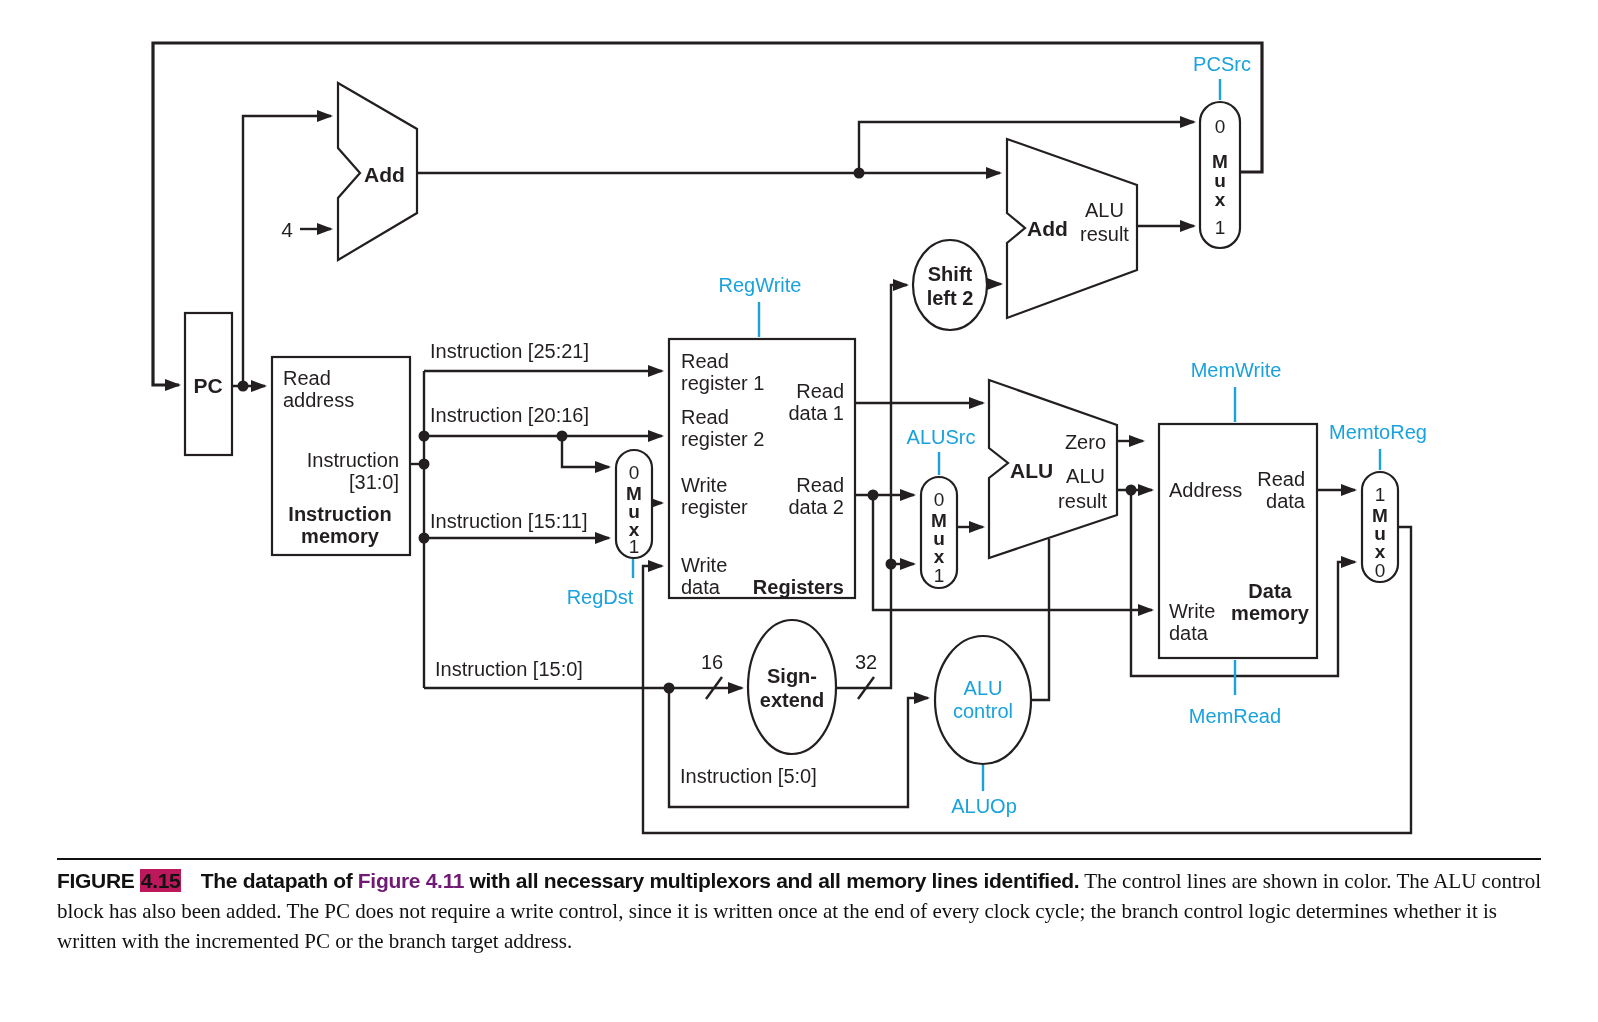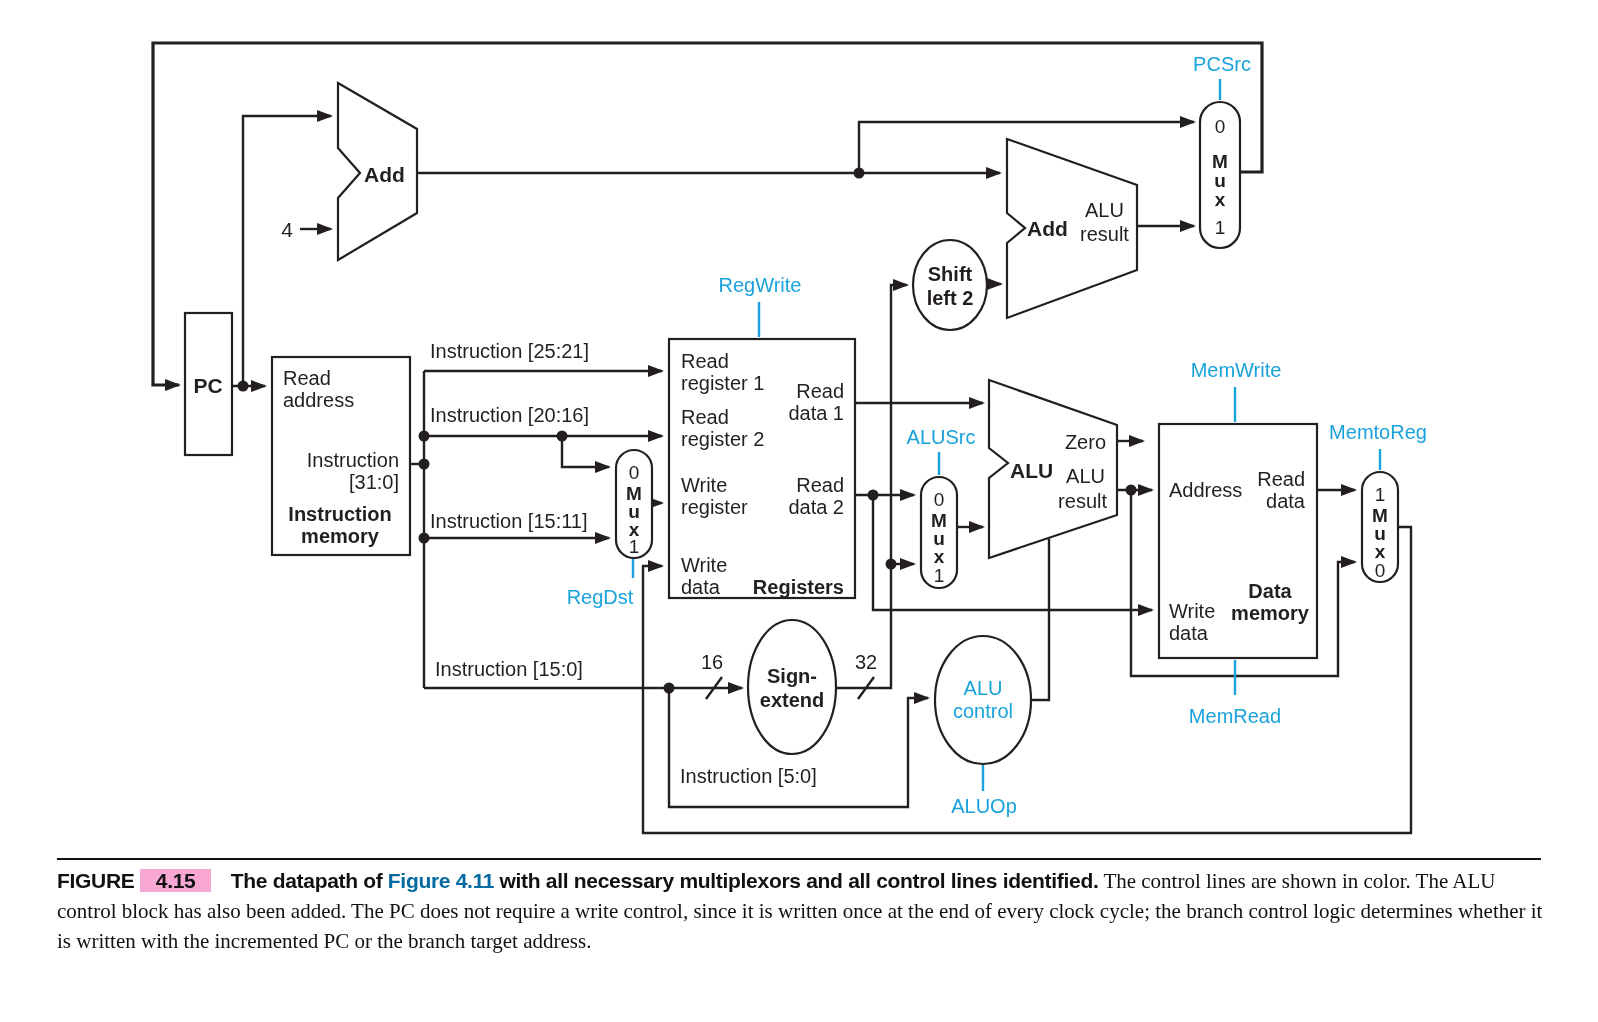--- a/index.html
+++ b/index.html
@@ -20,22 +20,22 @@
   .ctl { fill:none; stroke:#19a2dc; stroke-width:2.4; }
   .dot { fill:#231f20; }
   .caption { position:absolute; left:57px; top:866px; width:1486px;
              font-family:"Liberation Serif","DejaVu Serif",serif; font-size:21px;
              line-height:30px; color:#111111; }
   .caption-rule { position:absolute; left:57px; top:858px; width:1484px; height:0;
                   border-top:2.5px solid #111111; }
   .cap-bold { font-family:"Liberation Sans","DejaVu Sans",sans-serif; font-weight:bold;
               letter-spacing:-0.3px; font-size:21px; }
   .cap-gap { margin-left:14px;text-align:center; }
-  .hl { background:#f9a8d4; padding:0 16px; }
-  .blue { color:#0369a1; }
+  .hl { background:#be185d; padding:0 1px; }
+  .blue { color:#701a75; }
 </style>
 </head>
 <body>
 
 <div class="page">
 
 <svg width="1598" height="1022" viewBox="0 0 1598 1022">
   <defs>
     <marker id="arr" markerUnits="userSpaceOnUse" markerWidth="17" markerHeight="13" refX="14" refY="6" orient="auto">
       <path d="M0,0 L16,6 L0,12 Z" fill="#231f20"></path>
@@ -265,17 +265,17 @@
   </g>
 </svg>
 
 
 <div class="caption-rule"></div>
 <div class="caption">
   <span class="cap-bold">FIGURE</span>
   <span class="cap-bold hl">4.15</span>
   <span class="cap-bold cap-gap">The datapath of</span>
   <span class="cap-bold blue">Figure 4.11</span>
-  <span class="cap-bold">with all necessary multiplexors and all control lines identified.</span>
+  <span class="cap-bold">with all necessary multiplexors and all memory lines identified.</span>
   <span class="cap-body">The control lines are shown in color. The ALU control block has also been added. The PC does not require a write control, since it is written once at the end of every clock cycle; the branch control logic determines whether it is written with the incremented PC or the branch target address.</span>
 </div>
 
 </div>
 
 </body></html>

